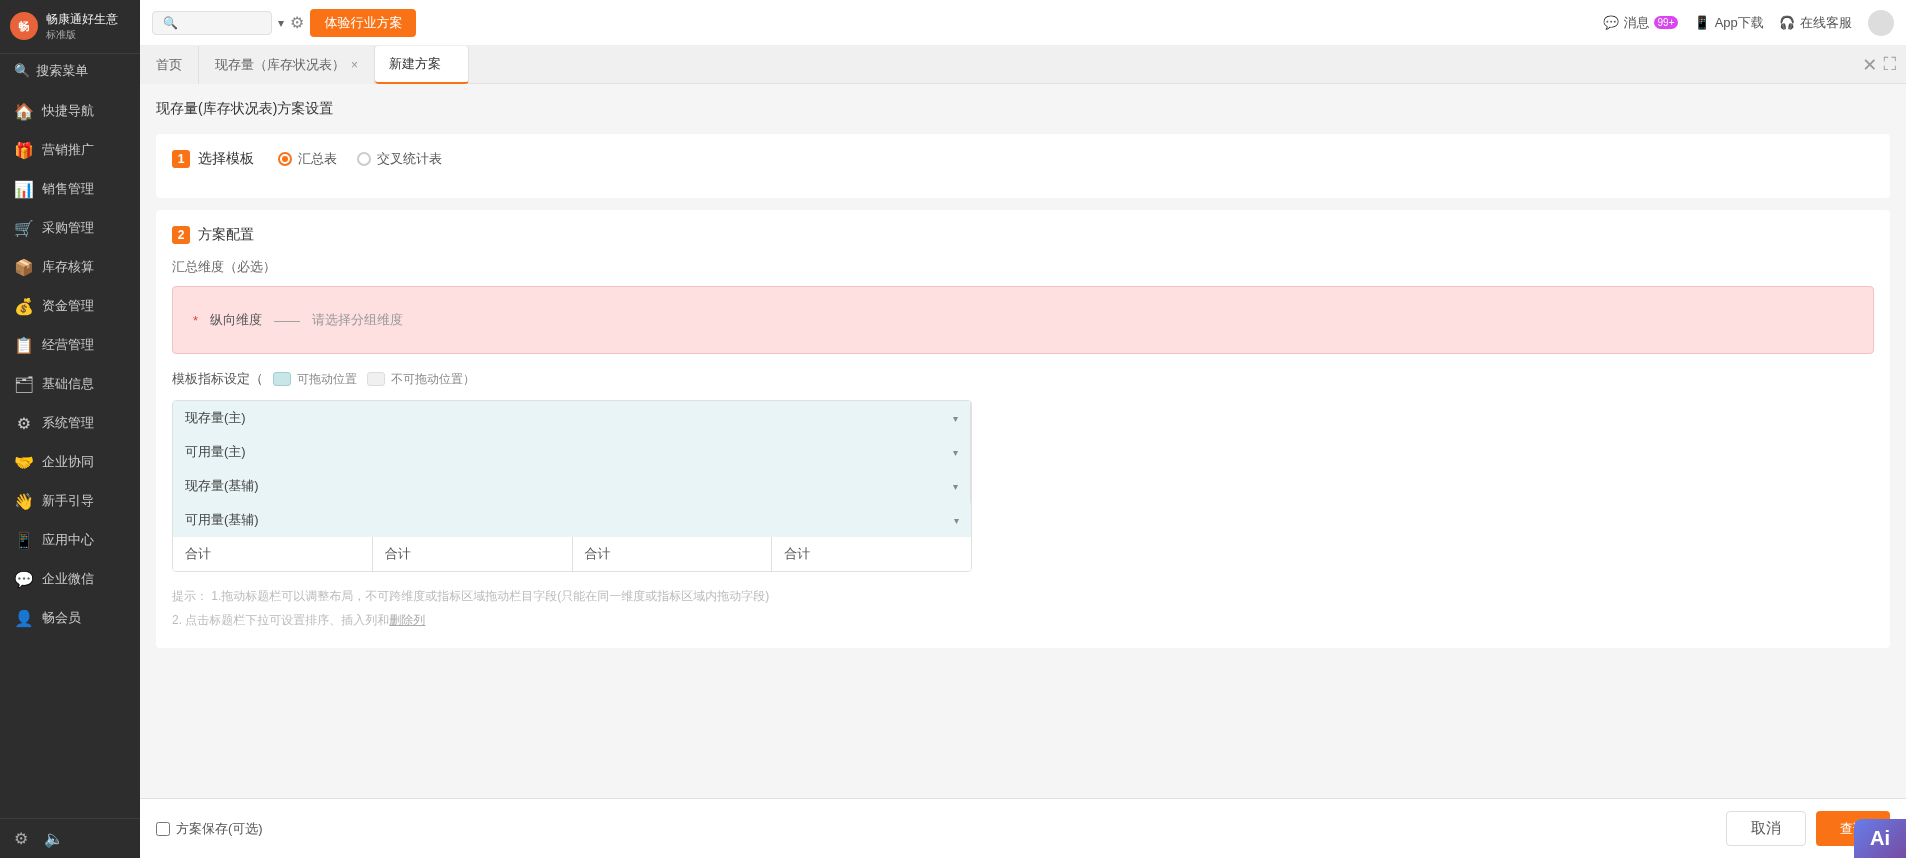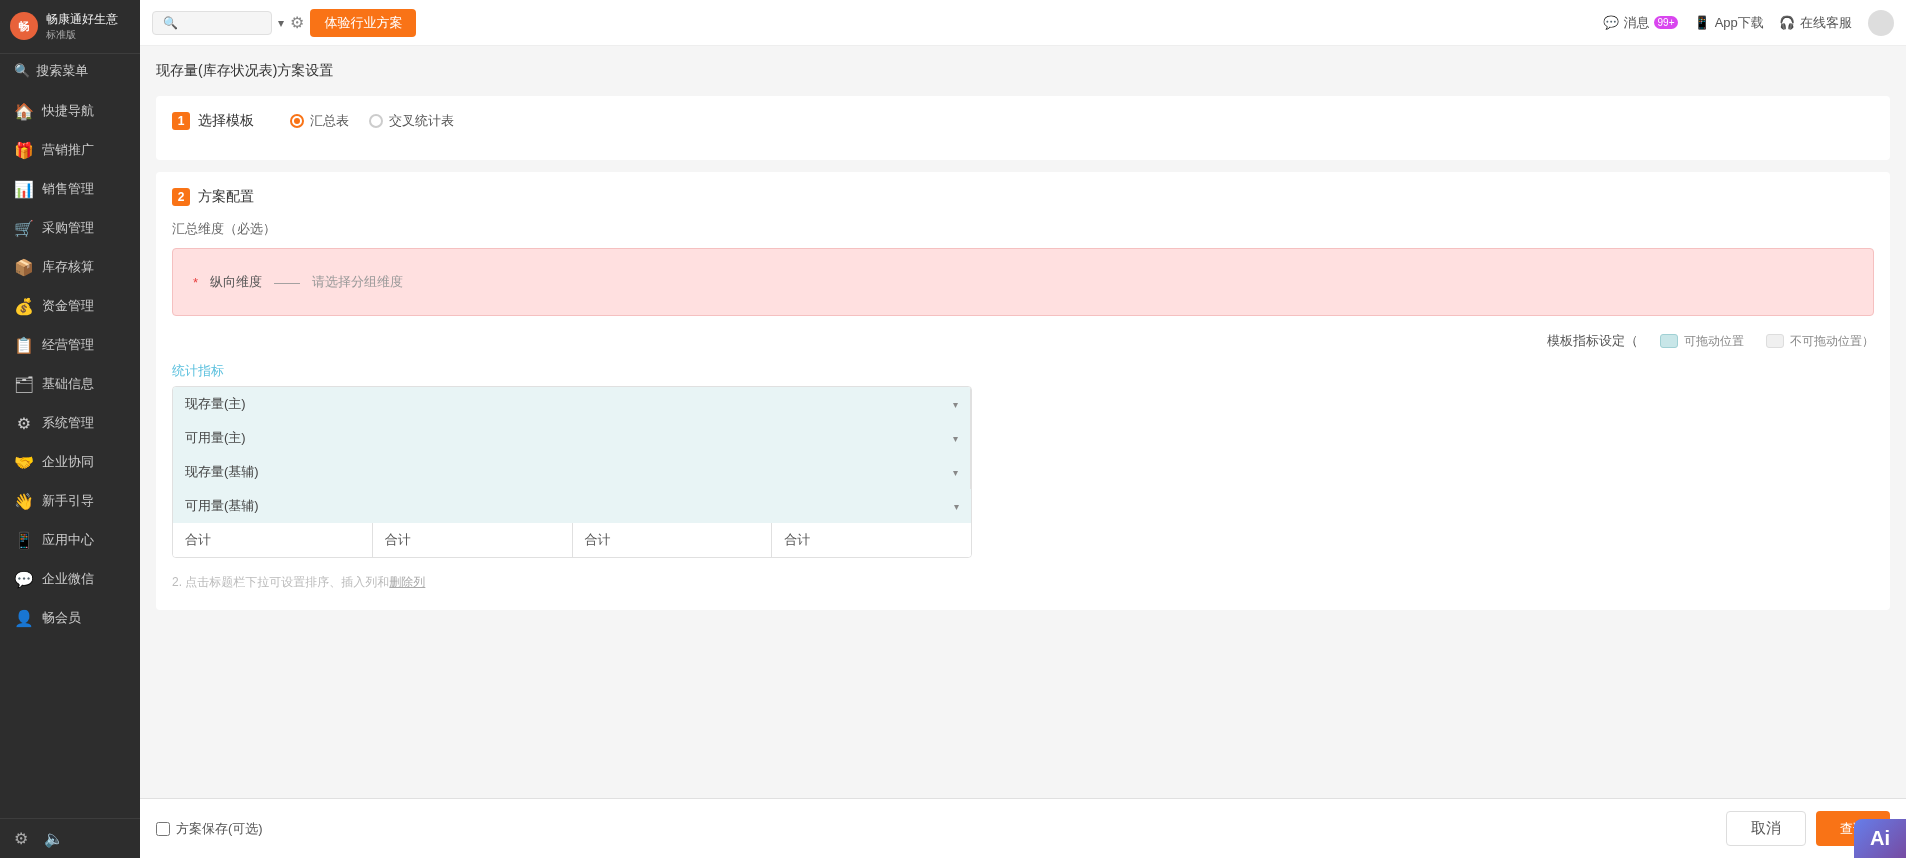--- a/index.html
+++ b/index.html
@@ -139,21 +139,21 @@
       padding: 24px 20px; margin-bottom: 16px;
     }
     .dimension-row { display: flex; align-items: center; gap: 12px; }
     .dimension-required { color: #e84040; font-size: 13px; }
     .dimension-label { color: #555; font-size: 13px; }
     .dimension-dash { color: #999; font-size: 13px; }
     .dimension-placeholder { color: #999; font-size: 13px; }
 
     
     .template-settings { margin-bottom: 12px; }
-    .template-settings-label { font-size: 13px; color: #555; margin-bottom: 8px; display: flex; align-items: center; gap: 22px; justify-content: flex-end; }
+    .template-settings-label { font-size: 13px; color: #555; margin-bottom: 8px; display: flex; align-items: center; gap: 10px; }
     .legend { display: flex; align-items: center; gap: 6px; font-size: 12px; color: #888; }
     .legend-block { width: 18px; height: 14px; border-radius: 3px; }
     .legend-block.movable { background: #c8e6e8; border: 1px solid #a0d0d4; }
     .legend-block.fixed { background: #f0f0f0; border: 1px solid #ddd; }
 
     
     .stats-title { font-size: 13px; color: #5bc0de; margin-bottom: 6px; }
     .stats-table { border: 1px solid #e0e0e0; border-radius: 4px; overflow: hidden; width: 100%; max-width: 800px; }
     .stats-table-header { display: flex; background: #e8f4f5; flex-direction: column; }
     .stats-col {
@@ -309,30 +309,47 @@
         <span>App下载</span>
       </div>
       <div class="topbar-right-item">
         <span>🎧</span>
         <span>在线客服</span>
       </div>
       <div class="user-avatar"></div>
     </div>
   </div>
 
+  <div class="tabs">
+    <div class="tab">
+      <span>首页</span>
+    </div>
+    <div class="tab">
+      <span>现存量（库存状况表）</span>
+      <span class="tab-close">×</span>
+    </div>
+    <div class="tab active tab-new">
+      <span>新建方案</span>
+      <span class="tab-close" style="color:rgba(255,255,255,0.8)">×</span>
+    </div>
+    <div style="margin-left:auto;padding:0 10px;display:flex;align-items:center;gap:6px;">
+      <span style="font-size:18px;color:#999;cursor:pointer;">✕</span>
+      <span style="font-size:18px;color:#999;cursor:pointer;">⛶</span>
+    </div>
+  </div>
 
   <div class="content">
 
     <div class="page-title">现存量(库存状况表)方案设置</div>
 
     <div class="section">
       <div class="section-header">
         <div class="section-number">1</div>
         <div class="section-title">选择模板</div>
-        <div class="radio-group" style="margin-left:28px;align-items:flex-end;">
+        <div class="radio-group" style="margin-left:16px;align-items:flex-end;">
           <label class="radio-option">
             <div class="radio-circle selected"></div>
             <span>汇总表</span>
           </label>
           <label class="radio-option">
             <div class="radio-circle"></div>
             <span>交叉统计表</span>
           </label>
         </div>
       </div>
@@ -362,21 +379,20 @@
             <span class="legend-block movable"></span>
             <span>可拖动位置</span>
           </span>
           <span class="legend">
             <span class="legend-block fixed"></span>
             <span>不可拖动位置）</span>
           </span>
         </div>
       </div>
 
-      <div class="stats-title">统计指标</div>
       <div class="stats-table">
         <div class="stats-table-header">
           <div class="stats-col">
             <span>现存量(主)</span>
             <span class="col-chevron">▾</span>
           </div>
           <div class="stats-col">
             <span>可用量(主)</span>
             <span class="col-chevron">▾</span>
           </div>
@@ -391,20 +407,21 @@
         </div>
         <div class="stats-table-body">
           <div class="stats-cell">合计</div>
           <div class="stats-cell">合计</div>
           <div class="stats-cell">合计</div>
           <div class="stats-cell">合计</div>
         </div>
       </div>
 
       <div class="tips">
+        <div>提示：  1.拖动标题栏可以调整布局，不可跨维度或指标区域拖动栏目字段(只能在同一维度或指标区域内拖动字段)</div>
         <div>         2. 点击标题栏下拉可设置排序、插入列和<span style="text-decoration:underline;color:#aaa;">删除列</span></div>
       </div>
     </div>
 
   </div>
 
   <div class="footer">
     <div class="save-option">
       <input type="checkbox" class="checkbox" style="">
       <span>方案保存(可选)</span>

